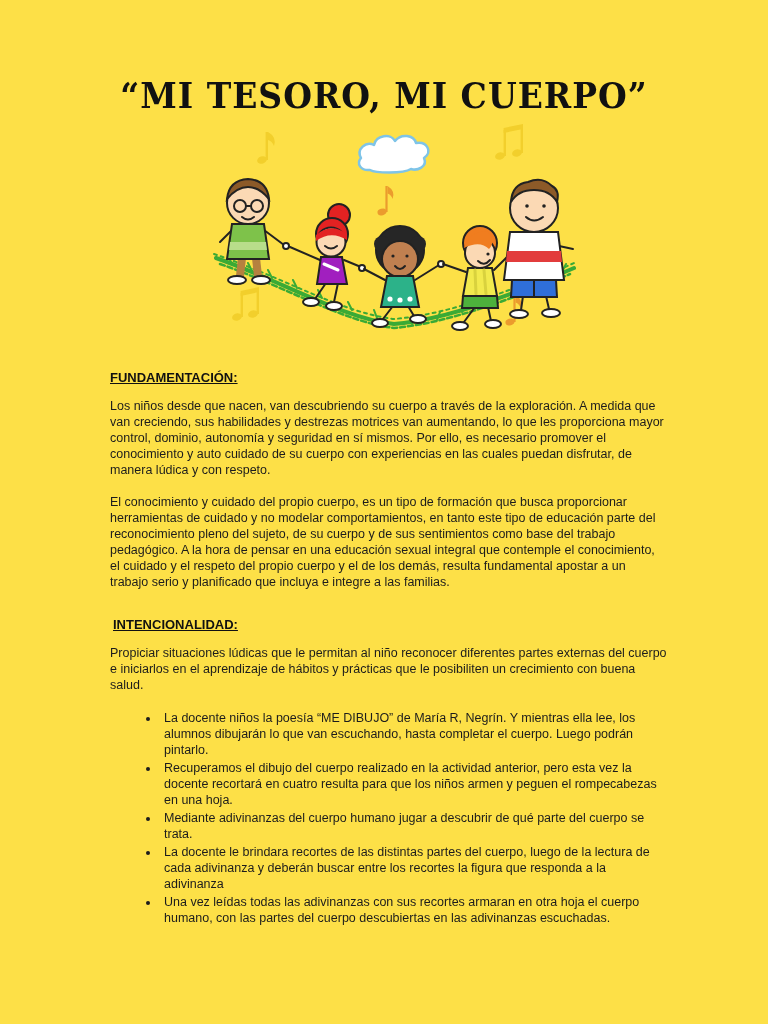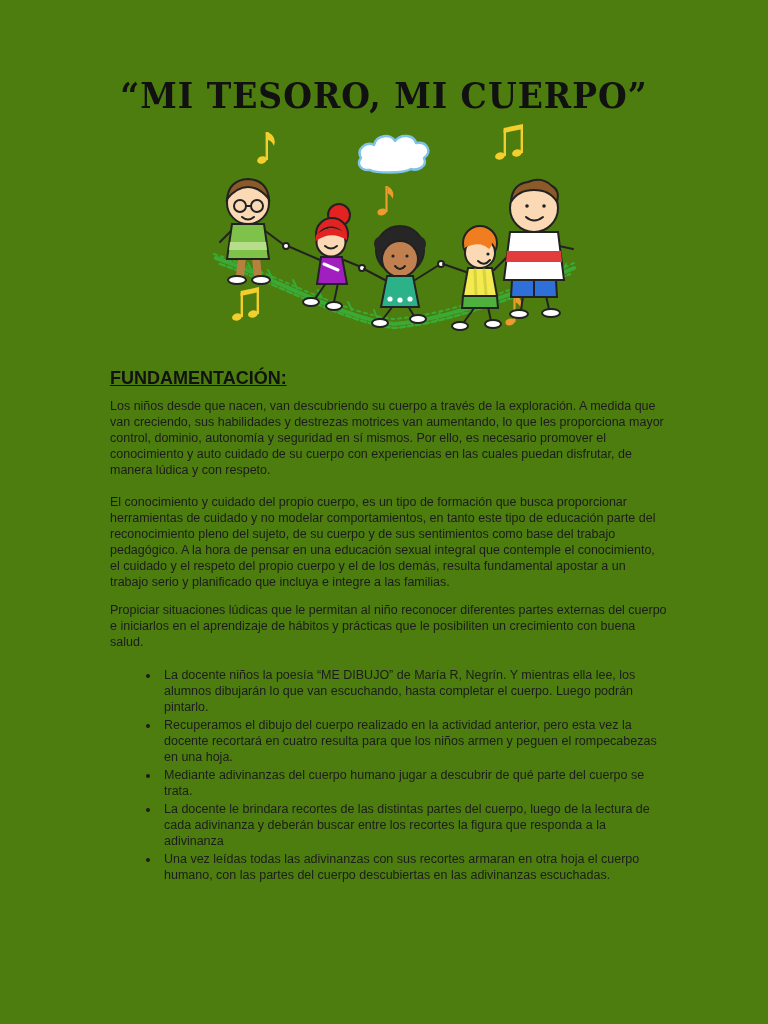--- a/index.html
+++ b/index.html
@@ -1,19 +1,19 @@
 <!DOCTYPE html>
 <html><head>
 <meta charset="utf-8">
 <style>
   html,body { margin:0; padding:0; background:#ffffff; }
   .page {
     position:relative;
     width:768px; height:1024px;
-    background:#4d7c0f;
+    background:#fde047;
     font-family:"Liberation Sans", sans-serif;
     color:#1c1c1c;
     overflow:hidden;
   }
   .doc-title {
     position:absolute;
     top:76px; left:0; width:100%;
     margin:0;
     text-align:center;
     font-family:"DejaVu Serif", serif;
@@ -29,21 +29,21 @@
     width:364px; height:230px;
   }
   .content {
     position:absolute;
     left:110px; top:370px;
     width:557px;
     font-size:12.5px;
     line-height:16px;
   }
   .content h2 {
-    font-size:18px;
+    font-size:13px;
     margin:0 0 1px 0;
     text-decoration:underline;
     color:#111;
     line-height:16px;
   }
   .content h2.indent { padding-left:3px; }
   .content p { margin:12px 0 16px 0; }
   .content p.last-of-section { margin-bottom:0; }
   .h2-int { margin-top:27px !important; }
   .h2-act { margin-top:20px !important; }
@@ -201,20 +201,21 @@
       </g>
     </svg>
   </div>
 
   <div class="content">
 
     <h2>FUNDAMENTACIÓN:</h2>
     <p>Los niños desde que nacen, van descubriendo su cuerpo a través de la exploración.  A medida que van creciendo, sus habilidades y destrezas motrices van aumentando, lo  que les proporciona mayor control, dominio, autonomía y seguridad en sí mismos.  Por ello, es necesario promover el conocimiento y auto cuidado de su cuerpo con experiencias en las cuales puedan disfrutar, de manera lúdica y con respeto.</p>
     <p class="last-of-section">El conocimiento y cuidado del propio cuerpo, es un tipo de formación que busca proporcionar herramientas de cuidado y no modelar comportamientos, en tanto este tipo de educación parte del reconocimiento pleno del sujeto, de su cuerpo y de sus sentimientos como base del trabajo pedagógico. A la hora de pensar en una educación sexual integral que contemple el conocimiento, el cuidado y el respeto del propio cuerpo y el de los demás, resulta fundamental apostar a un trabajo serio y planificado que incluya e integre a las familias.</p>
 
+    <h2 class="indent h2-int">INTENCIONALIDAD:</h2>
     <p class="last-of-section">Propiciar situaciones lúdicas que le permitan al niño reconocer diferentes partes  externas del cuerpo e iniciarlos en el aprendizaje de hábitos y prácticas que le posibiliten  un crecimiento con buena salud.</p>
 
     <ul class="activities">
       <li>La docente niños la poesía  “ME DIBUJO” de María R, Negrín. Y mientras ella lee, los alumnos dibujarán lo que van escuchando, hasta  completar el cuerpo. Luego podrán pintarlo.</li>
       <li>Recuperamos el dibujo del cuerpo realizado en la actividad anterior, pero esta vez la docente recortará en cuatro resulta para que los niños armen y peguen el rompecabezas en  una hoja.</li>
       <li>Mediante adivinanzas del cuerpo humano jugar a descubrir de qué parte del cuerpo se trata.</li>
       <li>La docente le brindara recortes de las distintas partes del cuerpo, luego de la lectura de cada adivinanza y deberán buscar entre los recortes la figura que responda a la adivinanza</li>
       <li>Una vez leídas todas las adivinanzas con sus recortes armaran en otra hoja el cuerpo humano,  con las partes del cuerpo descubiertas en las adivinanzas escuchadas.</li>
     </ul>
 

